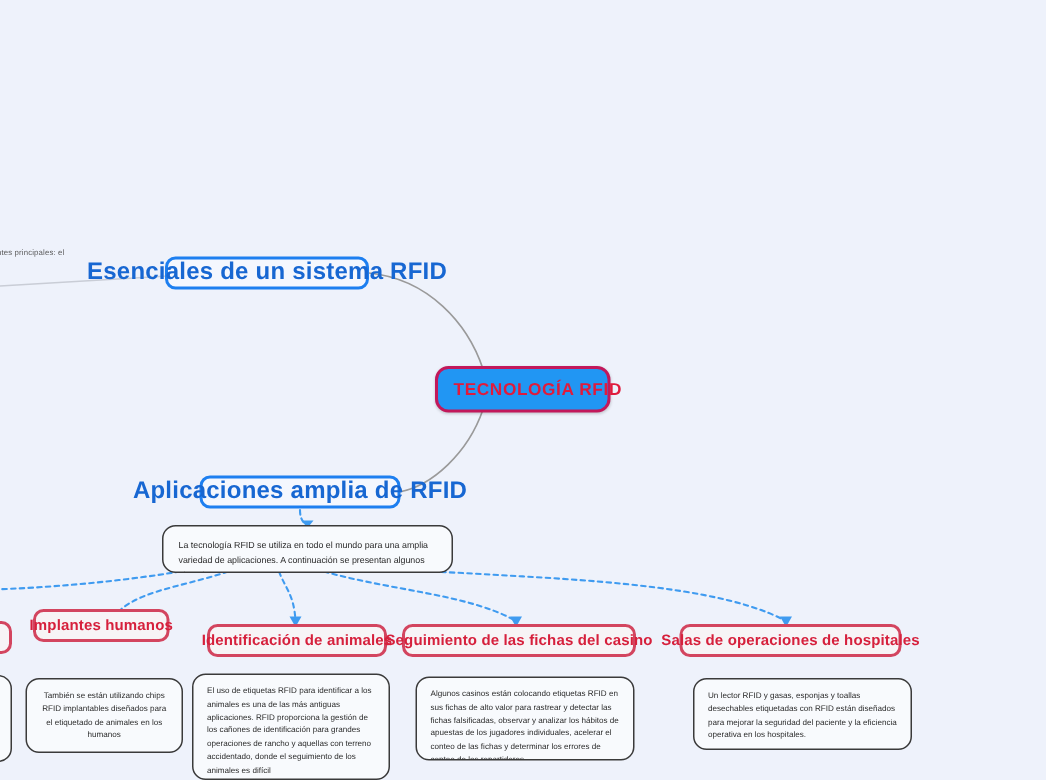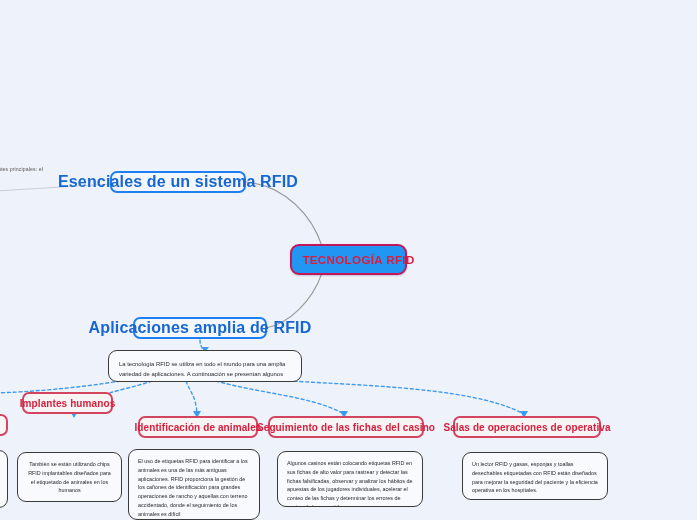--- a/index.html
+++ b/index.html
@@ -145,25 +145,25 @@
 
   <div class="node node-branch" style="left:110px; top:171px; width:136px; height:22px;">Esenciales de un sistema RFID</div>
 
   <div class="node node-branch" style="left:133px; top:317px; width:134px; height:22px;">Aplicaciones amplia de RFID</div>
 
   <div class="note note-intro note-center" style="left:108px; top:350px; width:194px; height:32px;">La tecnología RFID se utiliza en todo el mundo para una amplia variedad de aplicaciones. A continuación se presentan algunos ejemplos</div>
 
   <div class="node node-leaf" style="left:-28px; top:414px; width:36px; height:22px;"></div>
   <div class="note" style="left:-34px; top:450px; width:42px; height:58px;"></div>
 
-  <div class="node node-leaf" style="left:22px; top:392px; width:91px; height:22px;">Implantes humanos</div>
+  <div class="node node-leaf" style="left:22px; top:406px; width:91px; height:22px;">Implantes humanos</div>
   <div class="note" style="left:17px; top:452px; width:105px; height:50px; text-align:center;">También se están utilizando chips RFID implantables diseñados para el etiquetado de animales en los humanos</div>
 
   <div class="node node-leaf" style="left:138px; top:416px; width:120px; height:22px;">Identificación de animales</div>
   <div class="note" style="left:128px; top:449px; width:132px; height:71px;">El uso de etiquetas RFID para identificar a los animales es una de las más antiguas aplicaciones. RFID proporciona la gestión de los cañones de identificación para grandes operaciones de rancho y aquellas con terreno accidentado, donde el seguimiento de los animales es difícil</div>
 
   <div class="node node-leaf" style="left:268px; top:416px; width:156px; height:22px;">Seguimiento de las fichas del casino</div>
   <div class="note" style="left:277px; top:451px; width:146px; height:56px;">Algunos casinos están colocando etiquetas RFID en sus fichas de alto valor para rastrear y detectar las fichas falsificadas, observar y analizar los hábitos de apuestas de los jugadores individuales, acelerar el conteo de las fichas y determinar los errores de conteo de los repartidores.</div>
 
-  <div class="node node-leaf" style="left:453px; top:416px; width:148px; height:22px;">Salas de operaciones de operativa</div>
+  <div class="node node-leaf" style="left:453px; top:416px; width:148px; height:22px;">Salas de operaciones de hospitales</div>
   <div class="note" style="left:462px; top:452px; width:146px; height:48px;">Un lector RFID y gasas, esponjas y toallas desechables etiquetadas con RFID están diseñados para mejorar la seguridad del paciente y la eficiencia operativa en los hospitales.</div>
 
 </div>
 
 </body></html>

